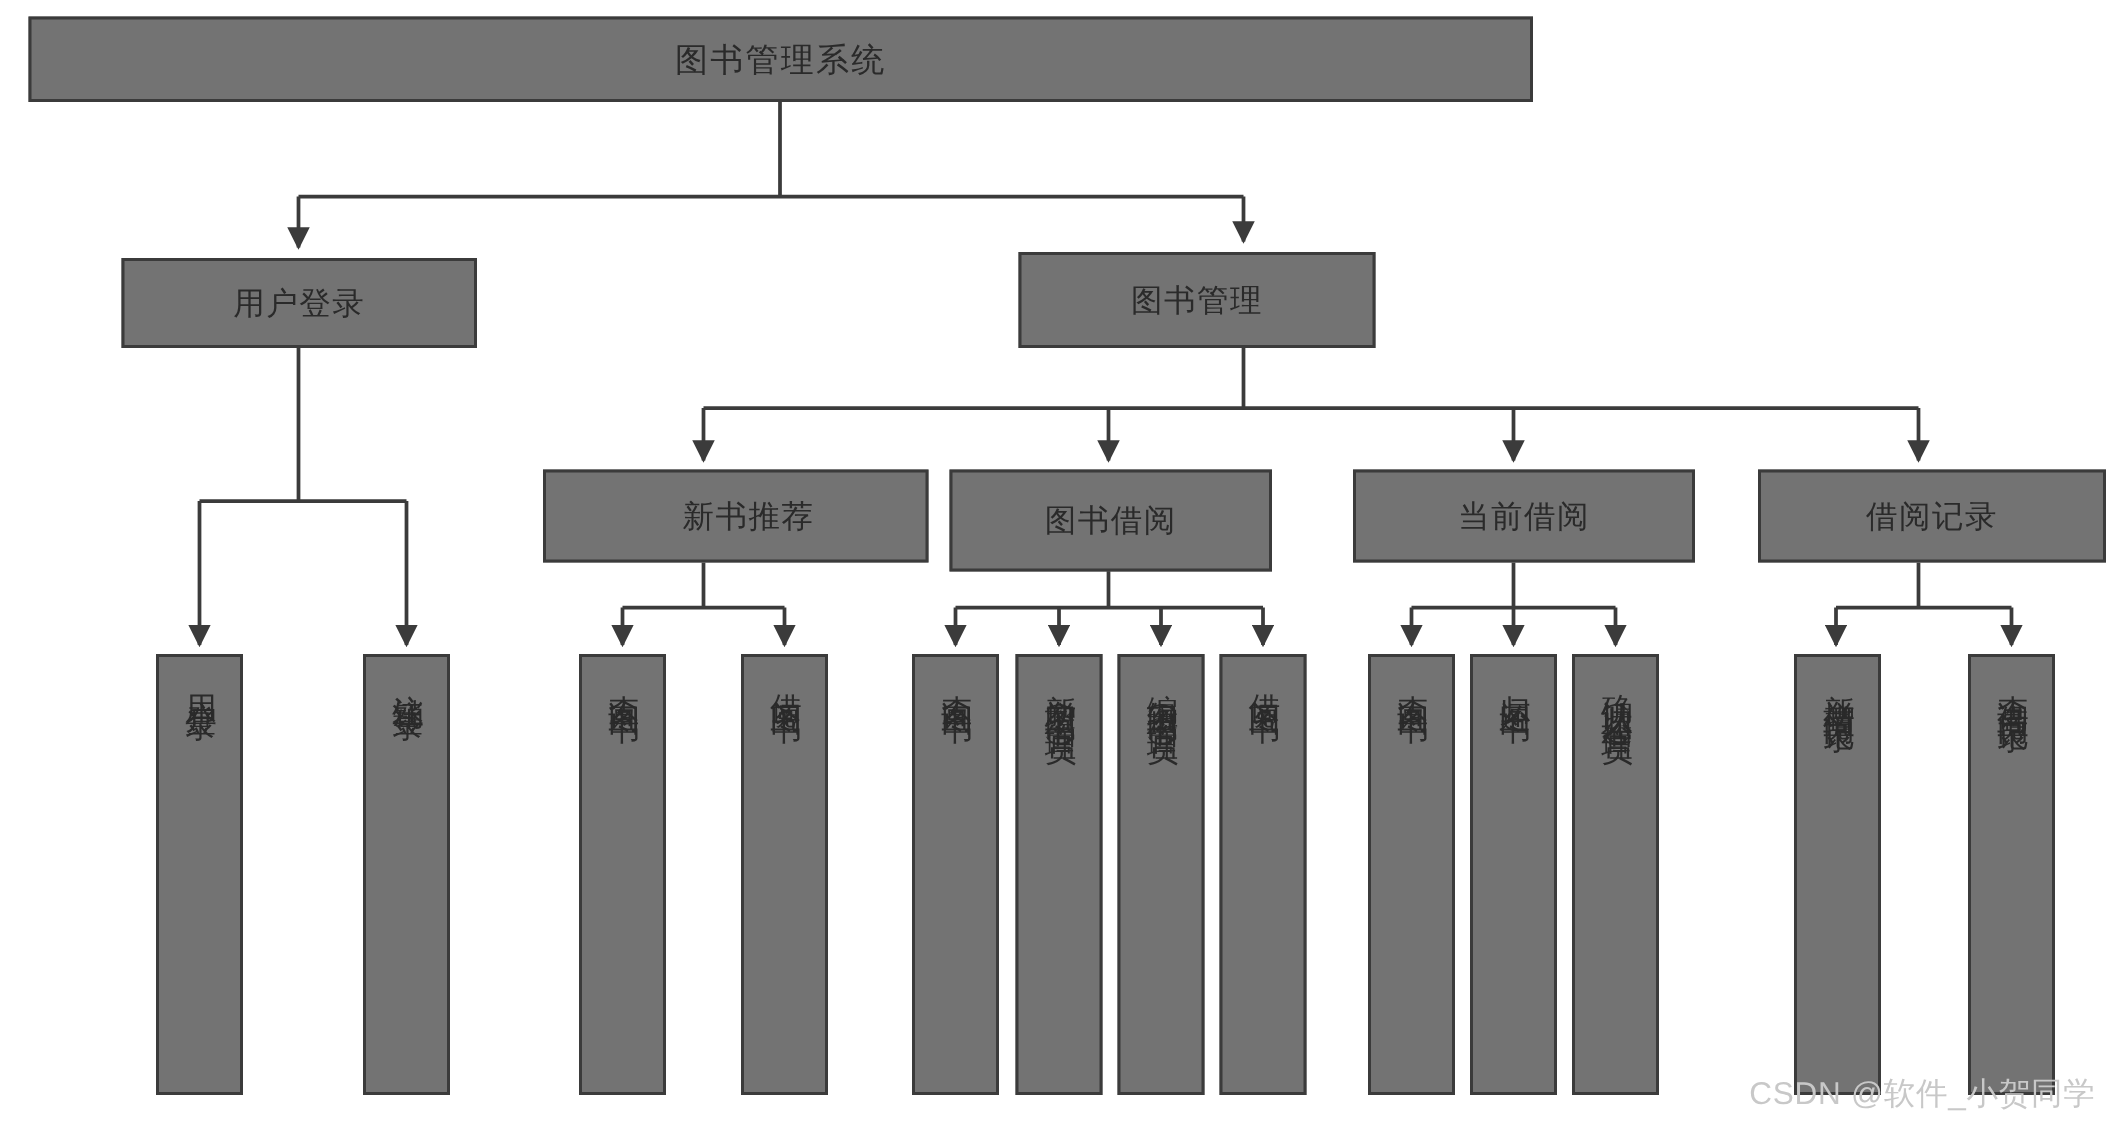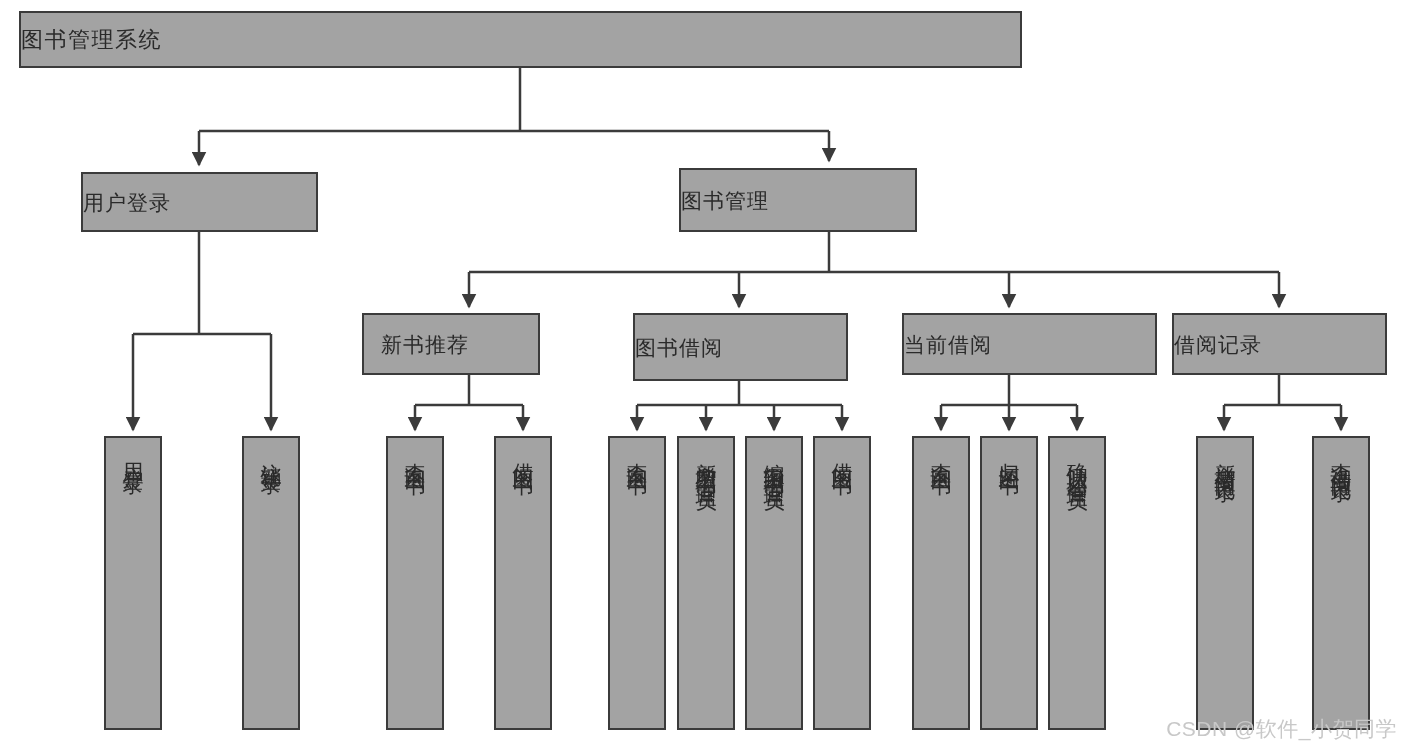--- a/index.html
+++ b/index.html
@@ -9,24 +9,24 @@
     background:#ffffff;
     font-family:"Liberation Sans","DejaVu Sans",sans-serif;
     overflow:hidden;
     position:relative;
   }
   #diagram{position:absolute;left:0;top:0;width:1405px;height:747px;}
   .node{
     position:absolute;
     box-sizing:border-box;
     border:2.5px solid #3b3b3b;
-    background:#a3a3a3;
+    background:#737373;
     display:flex;
     align-items:center;
-    justify-content:flex-start;
+    justify-content:center;
     color:#2a2a2a;
     z-index:3;
   }
   .node .lbl{
     display:block;
     text-align:center;
     line-height:1.0;
     white-space:nowrap;
   }
   
@@ -115,33 +115,33 @@
   </div>
 
   <div class="node h-node" style="left:81px;top:172px;width:237px;height:60px;">
     <span class="lbl">用户登录</span>
   </div>
 
   <div class="node h-node" style="left:679px;top:168px;width:238px;height:64px;">
     <span class="lbl">图书管理</span>
   </div>
 
-  <div class="node h-node" style="left:362px;top:313px;width:178px;height:62px;padding-left:17px;">
+  <div class="node h-node" style="left:362px;top:313px;width:257px;height:62px;padding-left:17px;">
     <span class="lbl">新书推荐</span>
   </div>
 
   <div class="node h-node" style="left:633px;top:313px;width:215px;height:68px;">
     <span class="lbl">图书借阅</span>
   </div>
 
-  <div class="node h-node" style="left:902px;top:313px;width:255px;height:62px;">
+  <div class="node h-node" style="left:902px;top:313px;width:228px;height:62px;">
     <span class="lbl">当前借阅</span>
   </div>
 
-  <div class="node h-node" style="left:1172px;top:313px;width:215px;height:62px;">
+  <div class="node h-node" style="left:1172px;top:313px;width:232px;height:62px;">
     <span class="lbl">借阅记录</span>
   </div>
 
   <div class="node v-node" style="left:104px;top:436px;width:58px;height:294px;">
     <span class="lbl">用户登录</span>
   </div>
 
   <div class="node v-node" style="left:242px;top:436px;width:58px;height:294px;">
     <span class="lbl">注销登录</span>
   </div>

